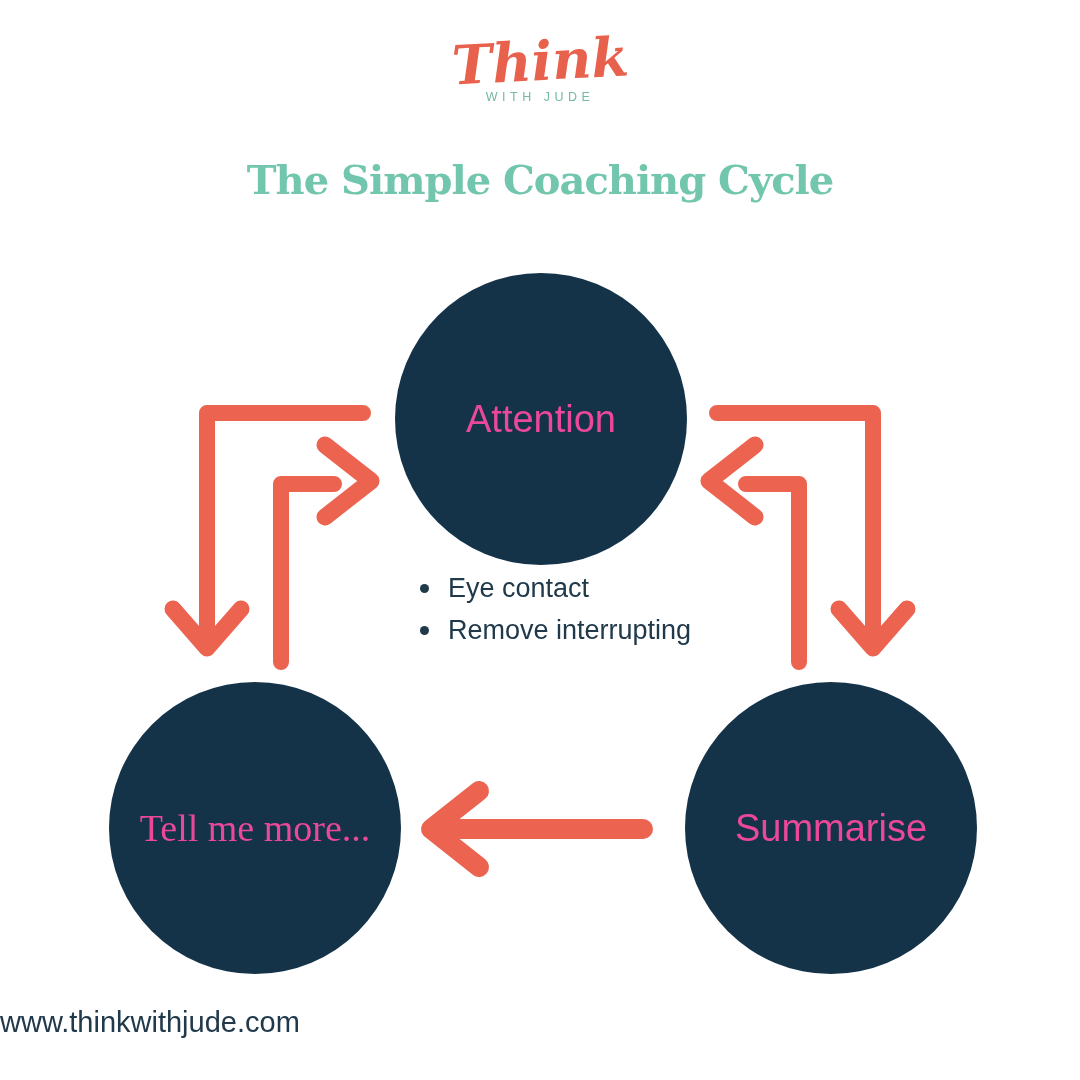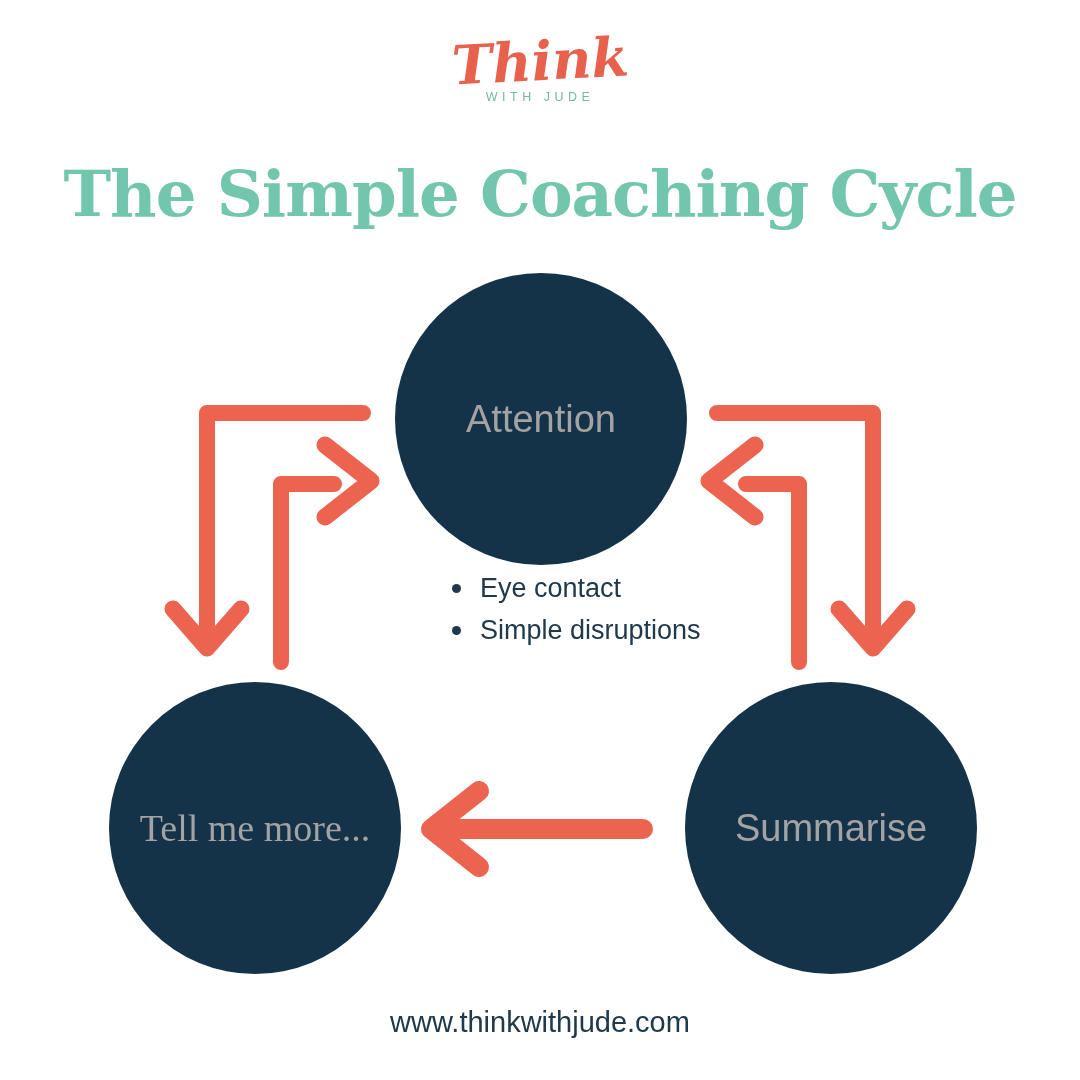--- a/index.html
+++ b/index.html
@@ -14,48 +14,48 @@
     font-size:54px;line-height:1;color:#e8614c;transform:rotate(-3deg);
     display:inline-block;
   }
   .logo-tagline{
     margin-top:2px;font-size:12.5px;letter-spacing:4.5px;color:#74b8a5;
     font-weight:400;
   }
   
   .title{
     position:absolute;top:156px;left:0;width:100%;text-align:center;
-    font-family:"DejaVu Serif",serif;font-weight:700;font-size:64px;
+    font-family:"DejaVu Serif",serif;font-weight:700;font-size:40px;
     color:#72c6ae;letter-spacing:-1px;
   }
   
   .node{
     position:absolute;width:292px;height:292px;border-radius:50%;
     background:#143349;display:flex;align-items:center;justify-content:center;
-    color:#a3a3a3;font-size:38px;font-weight:400;
+    color:#ec4899;font-size:38px;font-weight:400;
   }
   .node-attention{left:395px;top:273px;}
   .node-tell{left:109px;top:682px;font-family:Liberation Serif, serif;}
   .node-summarise{left:685px;top:682px;}
   
-  .bullets{position:absolute;left:452px;top:567px;}
+  .bullets{position:absolute;left:420px;top:567px;}
   .bullet-row{display:flex;align-items:center;height:42px;}
   .bullet-dot{
     width:9px;height:9px;border-radius:50%;background:#20394b;
     margin-right:19px;flex:0 0 auto;
   }
   .bullet-text{font-size:27px;color:#20394b;}
   
   .arrows{position:absolute;left:0;top:0;width:1080px;height:1080px;pointer-events:none;}
   .arrows polyline,.arrows line{
     fill:none;stroke:#ec6450;stroke-linecap:round;stroke-linejoin:round;
   }
   
   .footer{
-    position:absolute;top:1006px;left:0;width:100%;text-align:center;
+    position:absolute;top:1006px;left:0;width:100%;
     font-size:29px;color:#20394b;font-weight:500;
   }
 </style>
 </head>
 <body>
 
 <div class="canvas">
 
   <div class="logo">
     <div class="logo-brand">Think</div>
@@ -102,19 +102,19 @@
     <span>Summarise</span>
   </div>
 
   <div class="bullets">
     <div class="bullet-row">
       <span class="bullet-dot"></span>
       <span class="bullet-text">Eye contact</span>
     </div>
     <div class="bullet-row">
       <span class="bullet-dot"></span>
-      <span class="bullet-text">Simple disruptions</span>
+      <span class="bullet-text">Remove interrupting</span>
     </div>
   </div>
 
   <div class="footer">www.thinkwithjude.com</div>
 
 </div>
 
 </body></html>

